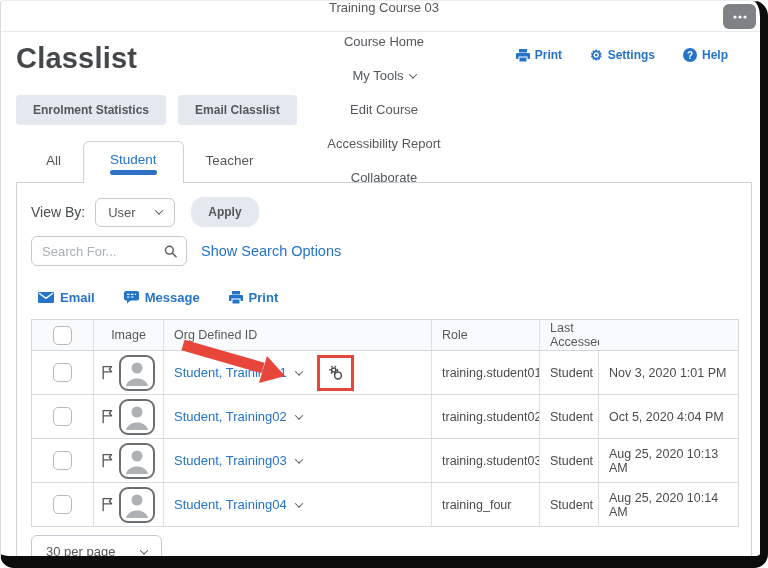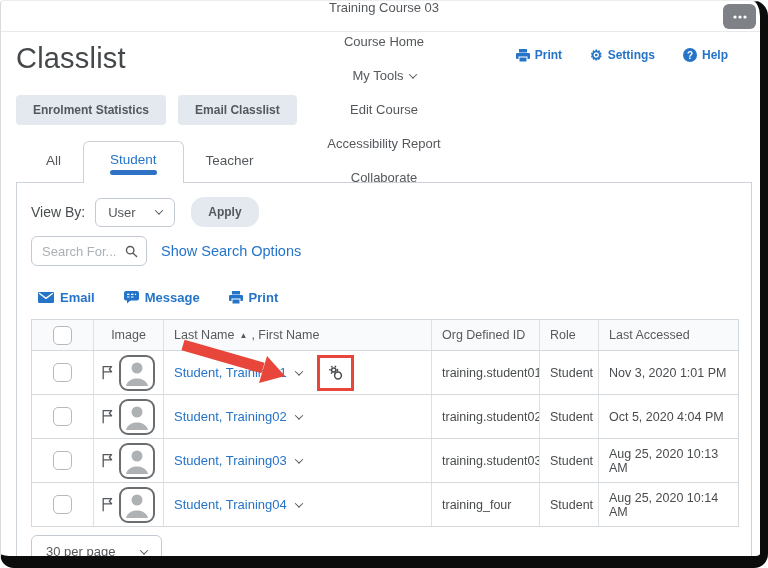--- a/index.html
+++ b/index.html
@@ -18,21 +18,21 @@
   .chev { width:6px; height:6px; border-right:1.6px solid currentColor; border-bottom:1.6px solid currentColor;
     transform:rotate(45deg) translate(-1px,-1px); display:inline-block; }
   .more-btn { position:absolute; right:12px; top:4px; width:33px; height:25px; background:#7e8287;
     border-radius:6px; color:#fff; display:flex; align-items:center; justify-content:center;
     font-size:14px; font-weight:bold; letter-spacing:1px; cursor:pointer; }
 
   .content { padding:0 16px; }
 
   
   .page-header { display:flex; justify-content:space-between; align-items:flex-start; margin-top:10px; }
-  .page-title { font-size:29px; font-weight:400; color:#45484a; letter-spacing:.2px; }
+  .page-title { font-size:29px; font-weight:700; color:#45484a; letter-spacing:.2px; }
   .utils { display:flex; gap:28px; margin-top:6px; margin-right:24px; }
   .util-link { display:flex; align-items:center; gap:5px; color:#2574c8; font-size:12px; font-weight:bold; cursor:pointer; }
   .gear-glyph { font-size:14px; line-height:1; }
   .help-badge { width:14px; height:14px; border-radius:50%; background:#2574c8; color:#fff;
     font-size:10px; font-weight:bold; display:flex; align-items:center; justify-content:center; }
 
   
   .toolbar { display:flex; gap:12px; margin-top:20px; }
   .btn { background:#e4e9f0; border:none; border-radius:4px; padding:8px 17px; font-size:12px;
     font-weight:bold; color:#54585c; font-family:inherit; cursor:pointer; }
@@ -50,21 +50,21 @@
 
   .viewby-row { display:flex; align-items:center; gap:10px; }
   .viewby-label { font-size:14px; }
   .select { display:flex; align-items:center; justify-content:space-between; gap:10px;
     border:1px solid #c4cad1; border-radius:6px; padding:6px 12px; font-size:13px;
     min-width:80px; cursor:pointer; background:#fff; color:#54585c; }
   .apply { margin-left:6px;border-radius:13px; }
 
   .search-row { display:flex; align-items:center; gap:14px; margin-top:9px; }
   .search-box { display:flex; align-items:center; border:1px solid #c4cad1; border-radius:6px;
-    padding:0 8px 0 10px; width:116px; height:30px; background:#fff; }
+    padding:0 8px 0 10px; width:156px; height:30px; background:#fff; }
   .search-box input { border:none; outline:none; width:100%; font-size:13px; font-family:inherit; color:#54585c; }
   .search-box input::placeholder { color:#a9b0b6; }
   .link { color:#2574c8; cursor:pointer; }
   .show-search { font-size:14.5px; }
 
   .actions-row { display:flex; align-items:center; gap:22px; margin-top:24px; }
   .action-link { display:flex; align-items:center; gap:6px; font-size:13px; font-weight:bold; color:#2574c8; cursor:pointer;padding-left:7px; }
 
   
   .table-wrap { position:relative; margin-top:14px; width:708px; }
@@ -221,25 +221,20 @@
         </span>
       </div>
 
       <div class="table-wrap">
         <div class="tbl">
           <div class="tr th-row">
             <div class="th td-check">
               <span class="checkbox"></span>
             </div>
             <div class="th th-img">Image</div>
-            <div class="th">
-              <span>Last Name</span>
-              <span class="sort-tri">▲</span>
-              <span>, First Name</span>
-            </div>
             <div class="th">Org Defined ID</div>
             <div class="th">Role</div>
             <div class="th">Last Accessed</div>
           </div>
 
           <div class="tr data-row">
             <div class="td td-check">
                 <span class="checkbox"></span>
               </div>
             <div class="td td-img">

